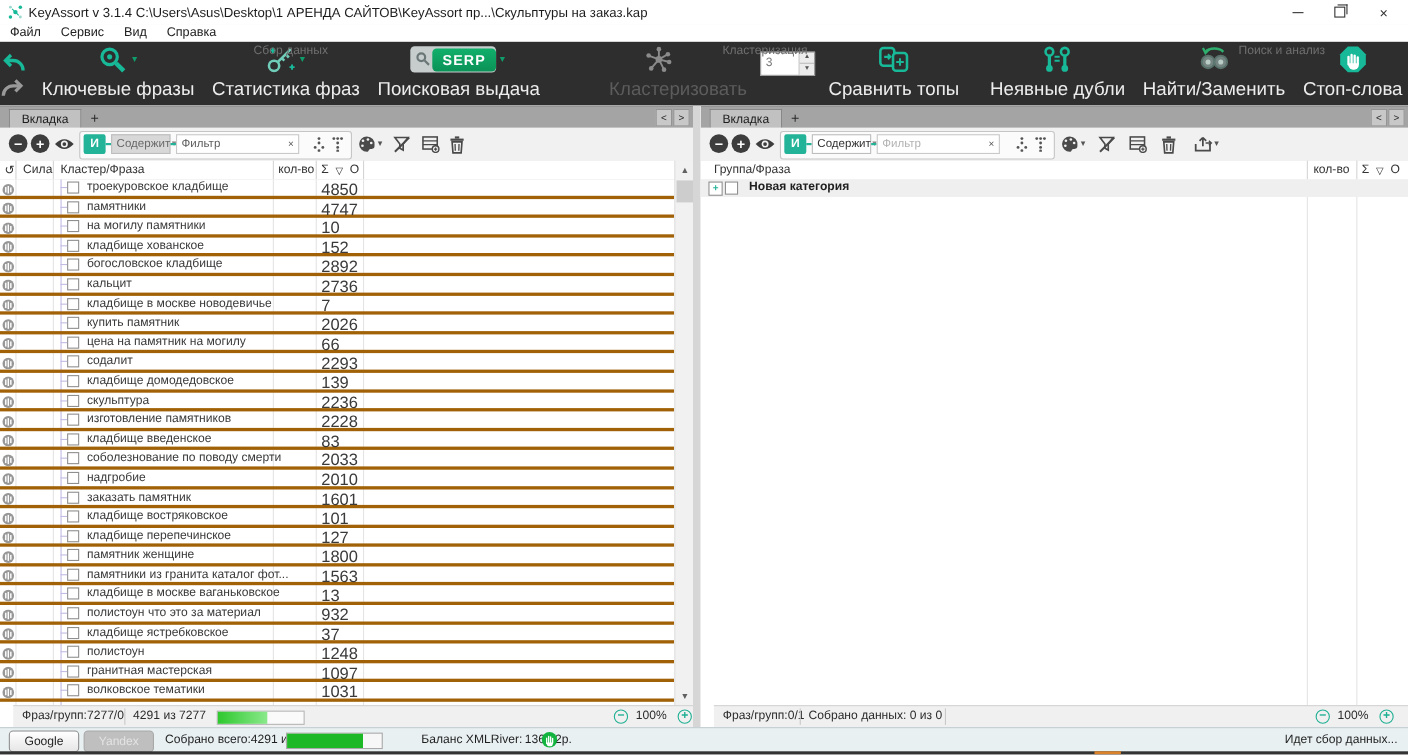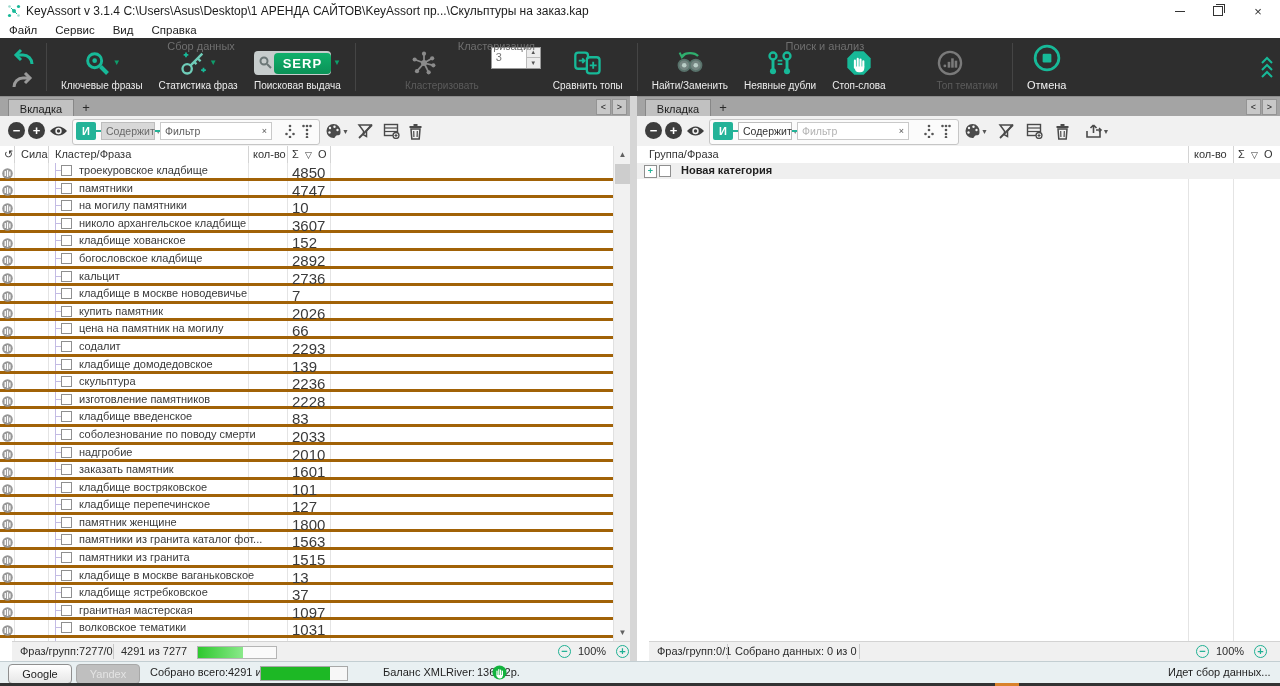--- a/index.html
+++ b/index.html
@@ -18,21 +18,21 @@
   .menubar{left:0;top:22px;width:1280px;height:16px;background:#fff;display:flex;align-items:center;gap:18px;padding-left:9px;box-sizing:border-box;}
   .menu-item{font-size:11.5px;color:#222;}
   
   .toolbar{left:0;top:38px;width:1280px;height:58px;background:#2e2e2e;display:flex;align-items:stretch;box-sizing:border-box;justify-content:space-between;}
   .tb-undo-col{width:46px;display:flex;flex-direction:column;align-items:center;justify-content:center;gap:3px;}
   .tb-sep{width:1px;background:#454545;margin:5px 0;}
   .tb-group{position:relative;display:flex;align-items:flex-end;padding:0 6px 5px;}
   .tb-group-title{position:absolute;top:2px;left:0;right:0;text-align:center;font-size:11px;color:#6f6f6f;white-space:nowrap;}
   .tb-btn{display:flex;flex-direction:column;align-items:center;justify-content:flex-end;gap:2px;padding:0 8px;}
   .tb-btn .ic{height:30px;display:flex;align-items:center;justify-content:center;gap:2px;}
-  .tb-btn .lb{font-size:10px;color:#ededed;white-space:nowrap;}
+  .tb-btn .lb{font-size:17px;color:#ededed;white-space:nowrap;}
   .tb-btn.disabled .lb{color:#5c5c5c;margin-left:35px;}
   .caret-green{color:#0f9d6b;font-size:8px;line-height:8px;}
   .serp-badge{display:flex;align-items:center;background:#c7cdcd;border-radius:4px;height:24px;padding-left:4px;overflow:hidden;}
   .serp-pill{background:linear-gradient(180deg,#10b06b,#0b9257);color:#fff;font-size:13px;font-weight:bold;padding:3px 9px;border-radius:4px;letter-spacing:1px;}
   .spinbox{width:48px;height:20px;background:#fff;border:1px solid #9a9a9a;display:flex;align-self:center;margin:0 4px 14px;}
   .spin-val{flex:1;font-size:11px;color:#777;padding:3px 0 0 4px;}
   .spin-arrows{width:13px;border-left:1px solid #bbb;display:flex;flex-direction:column;}
   .spin-arrows div{flex:1;display:flex;align-items:center;justify-content:center;font-size:6px;color:#555;background:#ececec;}
   .spin-arrows div+div{border-top:1px solid #bbb;}
   .tb-cancel{display:flex;flex-direction:column;align-items:center;justify-content:flex-end;gap:2px;padding:0 14px 5px;}
@@ -228,44 +228,44 @@
           </span>
         <span class="lb">Сравнить топы</span>
       </div>
     </div>
     <div class="tb-sep"></div>
 
     <div class="tb-group">
       <div class="tb-group-title">Поиск и анализ</div>
       <div class="tb-btn">
         <span class="ic">
-            <svg width="30" height="28" viewBox="0 0 26 24">
-          <path d="M20 6 a8 5 0 0 0 -14 0" fill="none" stroke="#2fae6e" stroke-width="2"></path>
-          <polyline points="4,3 6,7 9,4" fill="none" stroke="#2fae6e" stroke-width="1.8"></polyline>
-          <circle cx="8" cy="14" r="5" fill="#7c8f8a" stroke="#5d7a72" stroke-width="1.5" opacity="0.9"></circle>
-          <circle cx="18" cy="14" r="5" fill="#7c8f8a" stroke="#5d7a72" stroke-width="1.5" opacity="0.9"></circle>
-          <circle cx="8" cy="14" r="2" fill="#b9cdc6"></circle>
-              <circle cx="18" cy="14" r="2" fill="#b9cdc6"></circle>
-        </svg>
-          </span>
-        <span class="lb">Найти/Заменить</span>
-      </div>
-      <div class="tb-btn">
-        <span class="ic">
             <svg width="28" height="28" viewBox="0 0 24 24">
           <circle cx="6" cy="6" r="3" fill="none" stroke="#17b998" stroke-width="2"></circle>
               <line x1="6" y1="9" x2="6" y2="18" stroke="#17b998" stroke-width="2.5"></line>
               <circle cx="6" cy="19" r="2.6" fill="#17b998"></circle>
           <circle cx="18" cy="6" r="3" fill="none" stroke="#17b998" stroke-width="2"></circle>
               <line x1="18" y1="9" x2="18" y2="18" stroke="#17b998" stroke-width="2.5"></line>
               <circle cx="18" cy="19" r="2.6" fill="#17b998"></circle>
           <path d="M10 10 h4 M10 13 h4" stroke="#17b998" stroke-width="1.6"></path>
         </svg>
           </span>
         <span class="lb">Неявные дубли</span>
+      </div>
+      <div class="tb-btn">
+        <span class="ic">
+            <svg width="30" height="28" viewBox="0 0 26 24">
+          <path d="M20 6 a8 5 0 0 0 -14 0" fill="none" stroke="#2fae6e" stroke-width="2"></path>
+          <polyline points="4,3 6,7 9,4" fill="none" stroke="#2fae6e" stroke-width="1.8"></polyline>
+          <circle cx="8" cy="14" r="5" fill="#7c8f8a" stroke="#5d7a72" stroke-width="1.5" opacity="0.9"></circle>
+          <circle cx="18" cy="14" r="5" fill="#7c8f8a" stroke="#5d7a72" stroke-width="1.5" opacity="0.9"></circle>
+          <circle cx="8" cy="14" r="2" fill="#b9cdc6"></circle>
+              <circle cx="18" cy="14" r="2" fill="#b9cdc6"></circle>
+        </svg>
+          </span>
+        <span class="lb">Найти/Заменить</span>
       </div>
       <div class="tb-btn">
         <span class="ic">
             <svg width="28" height="28" viewBox="0 0 24 24">
           <polygon points="8,2 16,2 22,8 22,16 16,22 8,22 2,16 2,8" fill="#17b998"></polygon>
           <path d="M8.5 16 v-6 m2.4 6 v-7.5 m2.4 7.5 v-7 m2.4 6.5 v-5" stroke="#fff" stroke-width="1.8" stroke-linecap="round"></path>
           <path d="M8.5 15 h8 v1.5 a3.5 3.5 0 0 1 -3.5 3.5 h-1 a3.5 3.5 0 0 1 -3.5 -3.5 z" fill="#fff"></path>
         </svg>
           </span>
         <span class="lb">Стоп-слова</span>
@@ -447,32 +447,20 @@
         </div>
         <div class="trow">
           <span class="cell-icon"><svg width="11" height="11" viewBox="0 0 11 11">
               <circle cx="5.5" cy="5.5" r="5.3" fill="#979797"></circle>
               <rect x="2.6" y="3" width="1.3" height="5" fill="#fff"></rect>
               <rect x="4.9" y="2.1" width="1.3" height="6.8" fill="#fff"></rect>
               <rect x="7.2" y="3.4" width="1.3" height="4.4" fill="#fff"></rect>
             </svg></span>
           <span class="tree-stub"></span>
           <span class="cb"></span>
-          <span class="lbl">николо архангельское кладбище</span>
-          <span class="cnt">3607</span>
-        </div>
-        <div class="trow">
-          <span class="cell-icon"><svg width="11" height="11" viewBox="0 0 11 11">
-              <circle cx="5.5" cy="5.5" r="5.3" fill="#979797"></circle>
-              <rect x="2.6" y="3" width="1.3" height="5" fill="#fff"></rect>
-              <rect x="4.9" y="2.1" width="1.3" height="6.8" fill="#fff"></rect>
-              <rect x="7.2" y="3.4" width="1.3" height="4.4" fill="#fff"></rect>
-            </svg></span>
-          <span class="tree-stub"></span>
-          <span class="cb"></span>
           <span class="lbl">кладбище хованское</span>
           <span class="cnt">152</span>
         </div>
         <div class="trow">
           <span class="cell-icon"><svg width="11" height="11" viewBox="0 0 11 11">
               <circle cx="5.5" cy="5.5" r="5.3" fill="#979797"></circle>
               <rect x="2.6" y="3" width="1.3" height="5" fill="#fff"></rect>
               <rect x="4.9" y="2.1" width="1.3" height="6.8" fill="#fff"></rect>
               <rect x="7.2" y="3.4" width="1.3" height="4.4" fill="#fff"></rect>
             </svg></span>
@@ -675,46 +663,58 @@
         </div>
         <div class="trow">
           <span class="cell-icon"><svg width="11" height="11" viewBox="0 0 11 11">
               <circle cx="5.5" cy="5.5" r="5.3" fill="#979797"></circle>
               <rect x="2.6" y="3" width="1.3" height="5" fill="#fff"></rect>
               <rect x="4.9" y="2.1" width="1.3" height="6.8" fill="#fff"></rect>
               <rect x="7.2" y="3.4" width="1.3" height="4.4" fill="#fff"></rect>
             </svg></span>
           <span class="tree-stub"></span>
           <span class="cb"></span>
-          <span class="lbl">памятники из гранита</span>
-          <span class="cnt">1515</span>
-        </div>
-        <div class="trow">
-          <span class="cell-icon"><svg width="11" height="11" viewBox="0 0 11 11">
-              <circle cx="5.5" cy="5.5" r="5.3" fill="#979797"></circle>
-              <rect x="2.6" y="3" width="1.3" height="5" fill="#fff"></rect>
-              <rect x="4.9" y="2.1" width="1.3" height="6.8" fill="#fff"></rect>
-              <rect x="7.2" y="3.4" width="1.3" height="4.4" fill="#fff"></rect>
-            </svg></span>
-          <span class="tree-stub"></span>
-          <span class="cb"></span>
           <span class="lbl">кладбище в москве ваганьковское</span>
           <span class="cnt">13</span>
         </div>
         <div class="trow">
           <span class="cell-icon"><svg width="11" height="11" viewBox="0 0 11 11">
               <circle cx="5.5" cy="5.5" r="5.3" fill="#979797"></circle>
               <rect x="2.6" y="3" width="1.3" height="5" fill="#fff"></rect>
               <rect x="4.9" y="2.1" width="1.3" height="6.8" fill="#fff"></rect>
               <rect x="7.2" y="3.4" width="1.3" height="4.4" fill="#fff"></rect>
             </svg></span>
           <span class="tree-stub"></span>
           <span class="cb"></span>
+          <span class="lbl">полистоун что это за материал</span>
+          <span class="cnt">932</span>
+        </div>
+        <div class="trow">
+          <span class="cell-icon"><svg width="11" height="11" viewBox="0 0 11 11">
+              <circle cx="5.5" cy="5.5" r="5.3" fill="#979797"></circle>
+              <rect x="2.6" y="3" width="1.3" height="5" fill="#fff"></rect>
+              <rect x="4.9" y="2.1" width="1.3" height="6.8" fill="#fff"></rect>
+              <rect x="7.2" y="3.4" width="1.3" height="4.4" fill="#fff"></rect>
+            </svg></span>
+          <span class="tree-stub"></span>
+          <span class="cb"></span>
           <span class="lbl">кладбище ястребковское</span>
           <span class="cnt">37</span>
+        </div>
+        <div class="trow">
+          <span class="cell-icon"><svg width="11" height="11" viewBox="0 0 11 11">
+              <circle cx="5.5" cy="5.5" r="5.3" fill="#979797"></circle>
+              <rect x="2.6" y="3" width="1.3" height="5" fill="#fff"></rect>
+              <rect x="4.9" y="2.1" width="1.3" height="6.8" fill="#fff"></rect>
+              <rect x="7.2" y="3.4" width="1.3" height="4.4" fill="#fff"></rect>
+            </svg></span>
+          <span class="tree-stub"></span>
+          <span class="cb"></span>
+          <span class="lbl">полистоун</span>
+          <span class="cnt">1248</span>
         </div>
         <div class="trow">
           <span class="cell-icon"><svg width="11" height="11" viewBox="0 0 11 11">
               <circle cx="5.5" cy="5.5" r="5.3" fill="#979797"></circle>
               <rect x="2.6" y="3" width="1.3" height="5" fill="#fff"></rect>
               <rect x="4.9" y="2.1" width="1.3" height="6.8" fill="#fff"></rect>
               <rect x="7.2" y="3.4" width="1.3" height="4.4" fill="#fff"></rect>
             </svg></span>
           <span class="tree-stub"></span>
           <span class="cb"></span>

